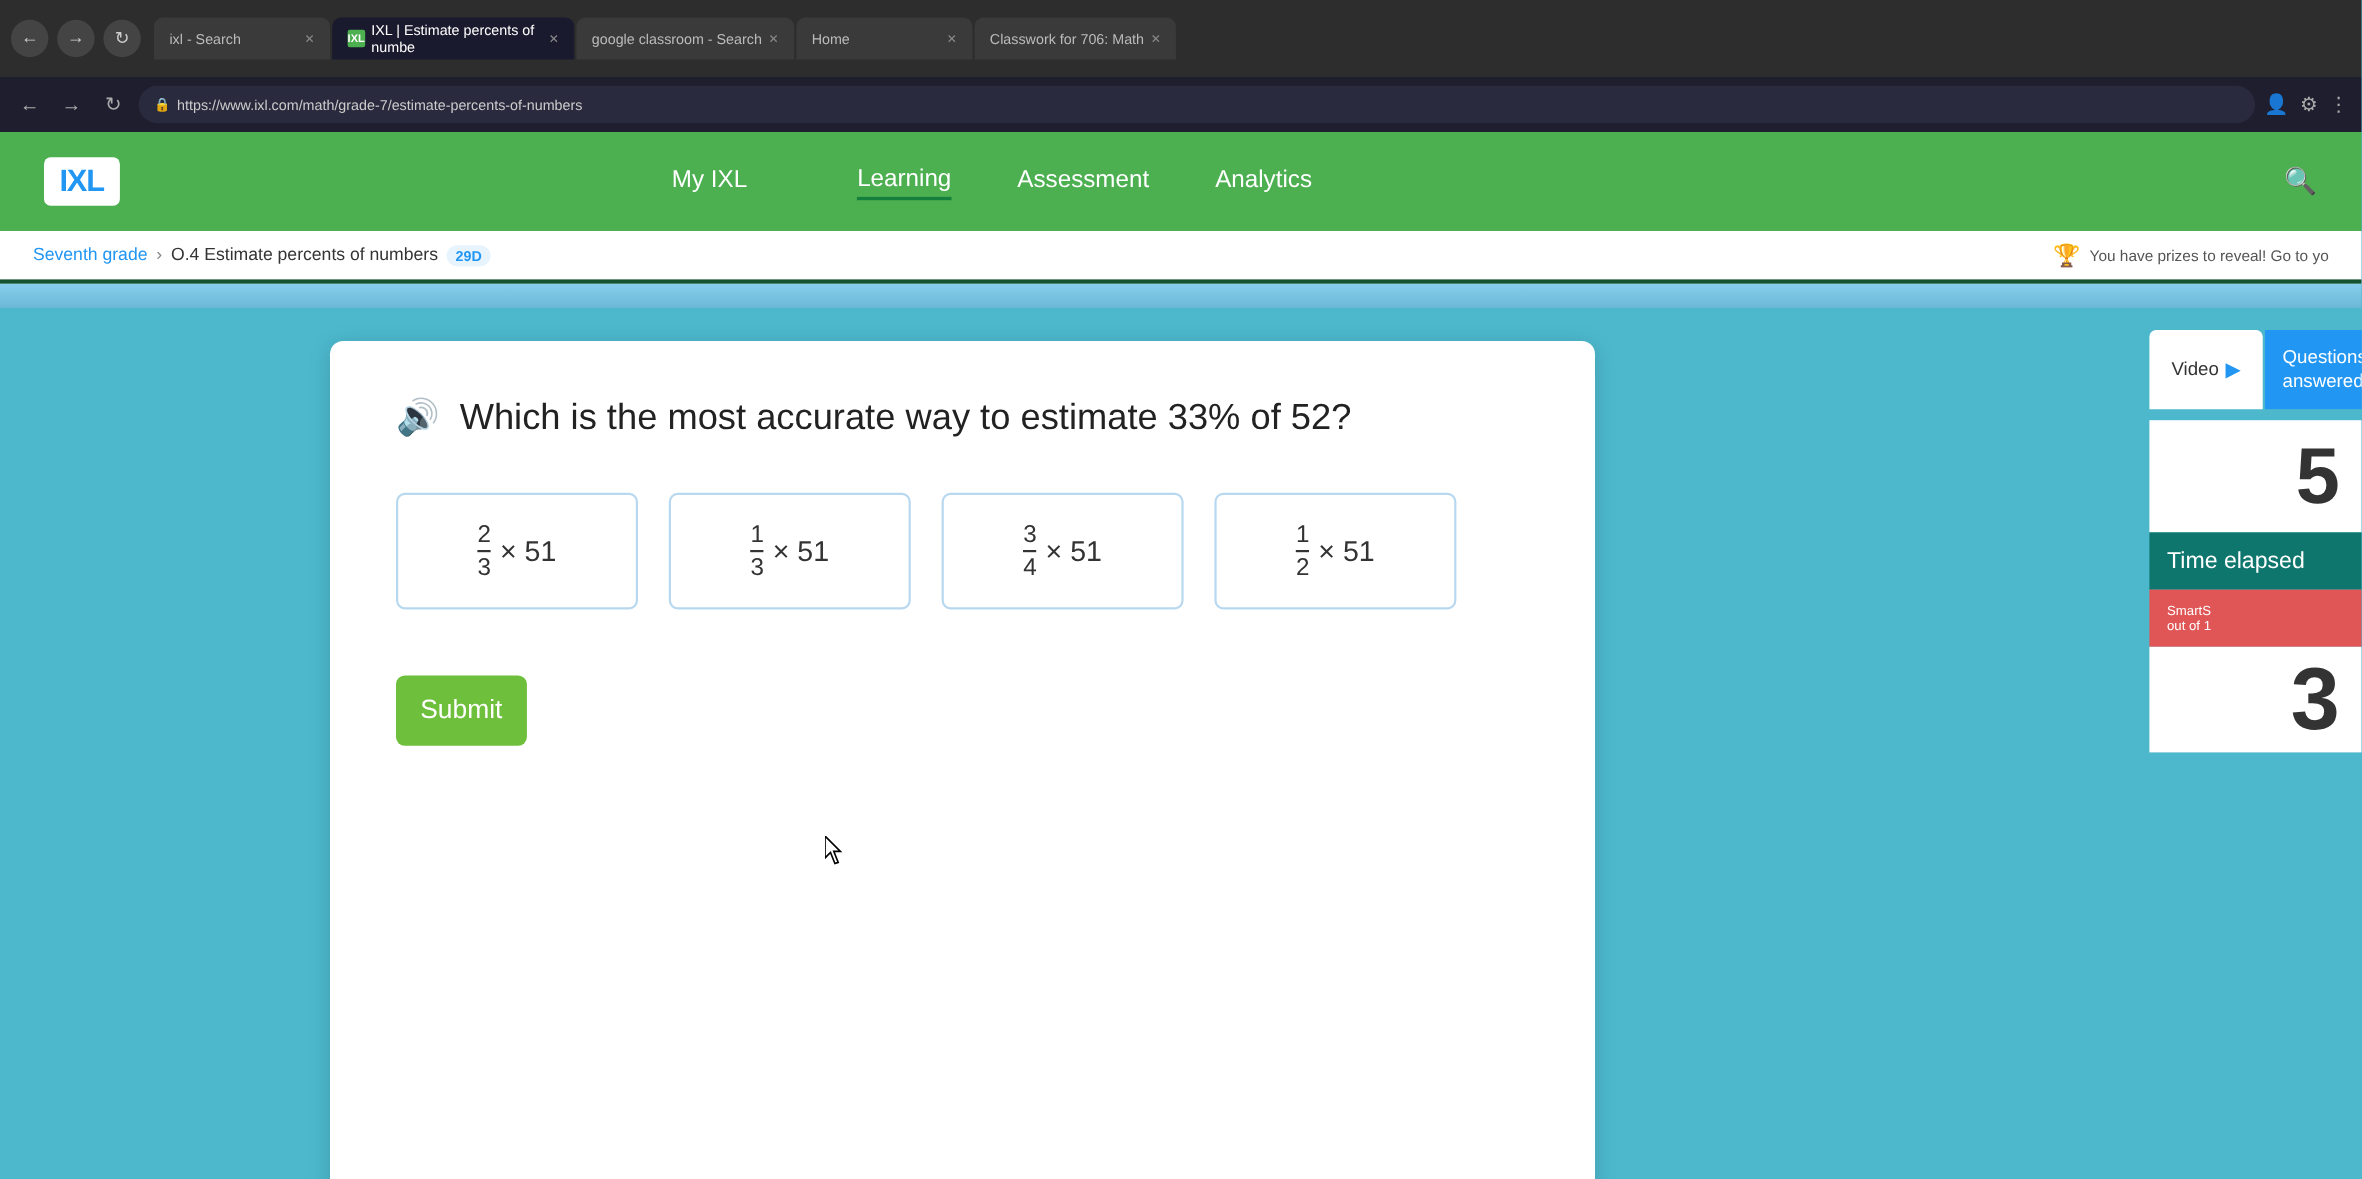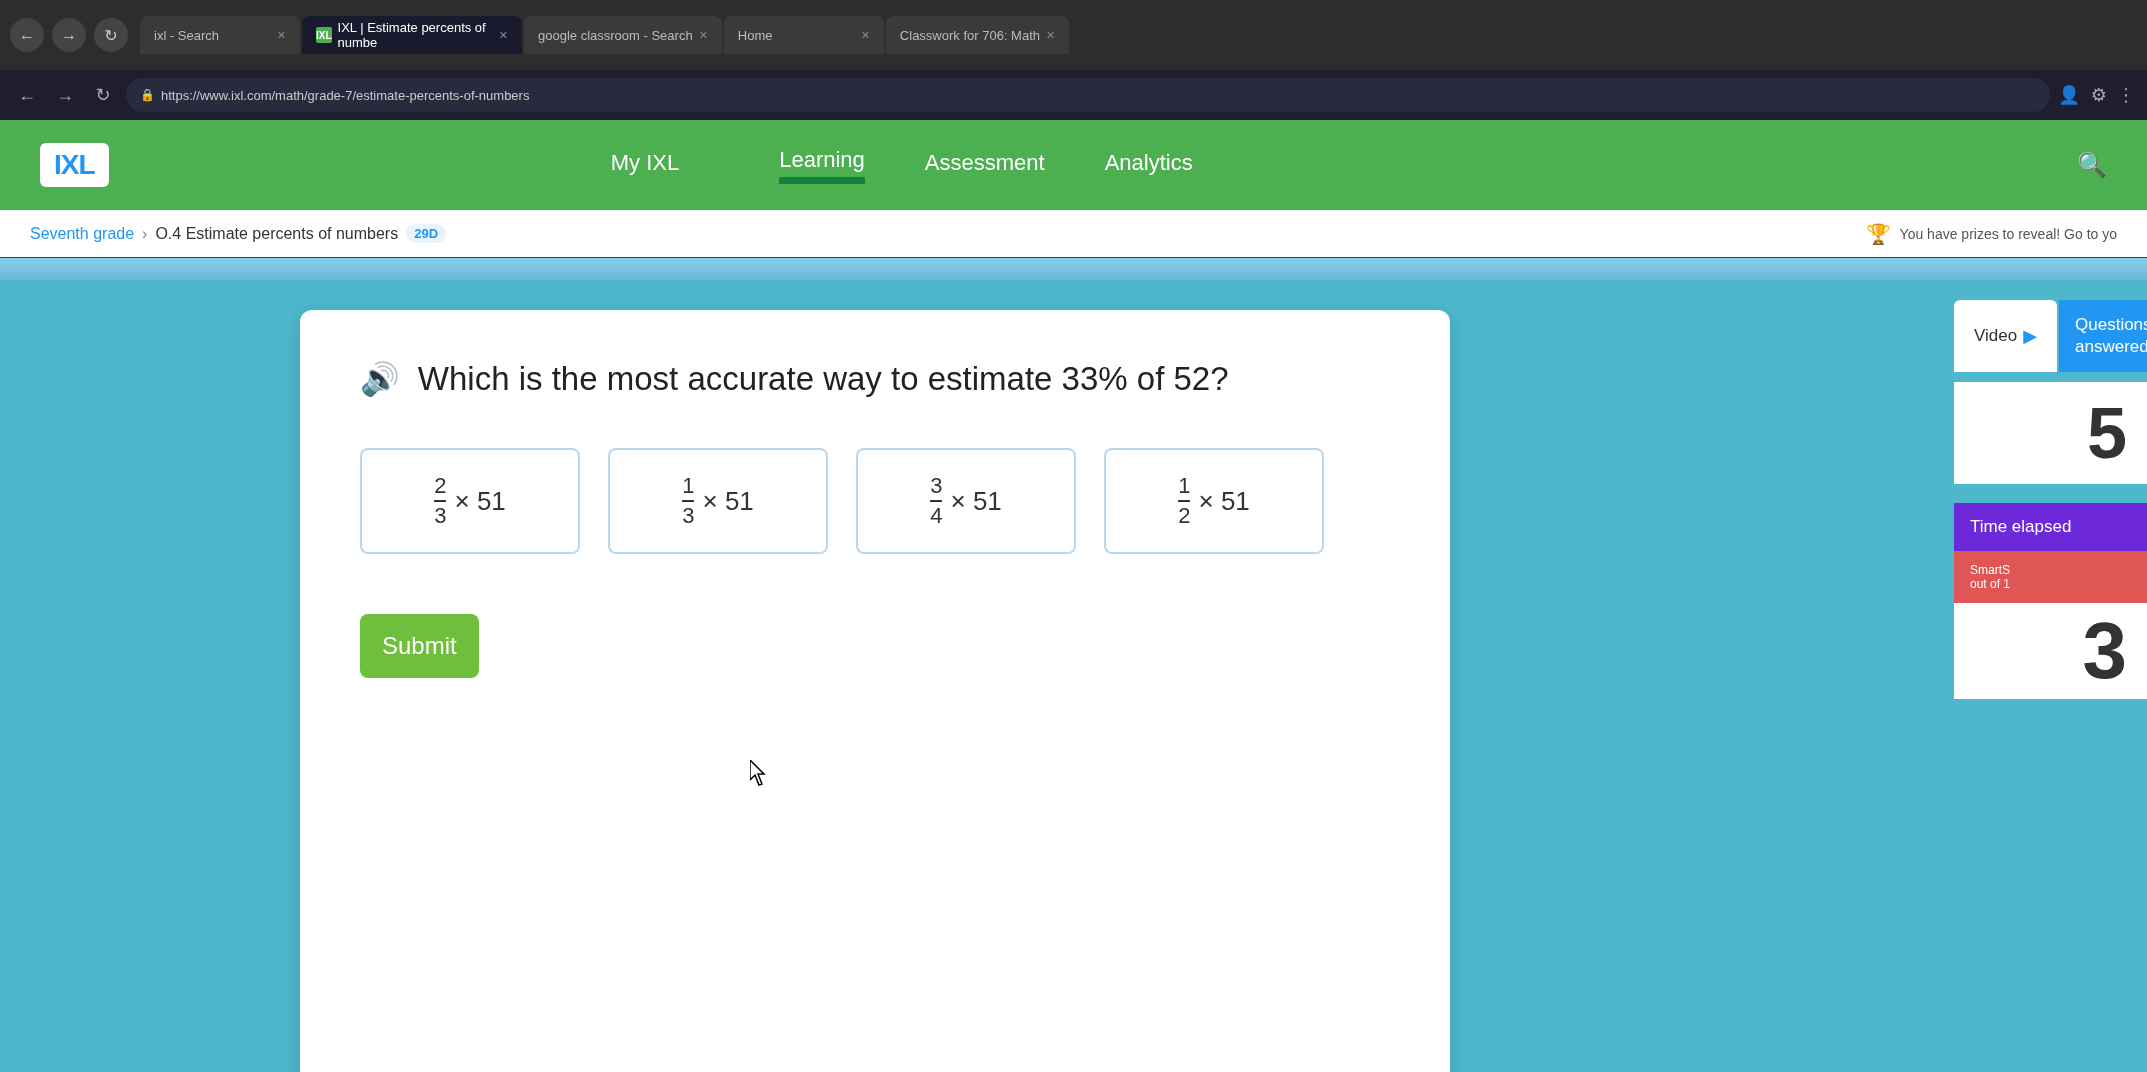--- a/index.html
+++ b/index.html
@@ -144,38 +144,38 @@
       align-items: center;
     }
     .ixl-nav-item {
       color: white;
       font-size: 22px;
       font-weight: 500;
       cursor: pointer;
       padding-bottom: 4px;
     }
     .ixl-nav-item.active {
-      border-bottom: 7px solid #15803d;
+      border-bottom: 3px solid #15803d;
       margin-left: 40px;
     }
     .ixl-search-icon {
       color: white;
       font-size: 24px;
       margin-left: auto;
       cursor: pointer;
     }
 
     
     .breadcrumb-bar {
       background: white;
       height: 48px;
       display: flex;
       align-items: center;
       padding: 0 30px;
-      border-bottom: 1px solid #14532d;
+      border-bottom: 4px solid #14532d;
     }
     .breadcrumb-text {
       font-size: 16px;
       color: #555;
       display: flex;
       align-items: center;
       gap: 8px;
     }
     .breadcrumb-link { color: #2196F3; cursor: pointer; }
     .breadcrumb-chevron { color: #888; }
@@ -321,26 +321,25 @@
       color: #333;
       font-size: 72px;
       font-weight: bold;
       text-align: right;
       padding-right: 20px;
       margin-top: 10px;
       background: white;
       padding: 10px 20px 10px 0;
     }
     .time-elapsed-panel {
-      background: #6d28d9;
+      background: #0f766e;
       color: white;
       padding: 14px 16px;
-      font-size: 17px;
+      font-size: 21px;
       font-weight: 500;
-      margin-top: 19px;
     }
     .time-display {
       background: white;
       display: flex;
       gap: 0;
       padding: 10px 16px;
       align-items: baseline;
     }
     .time-values {
       display: flex;

